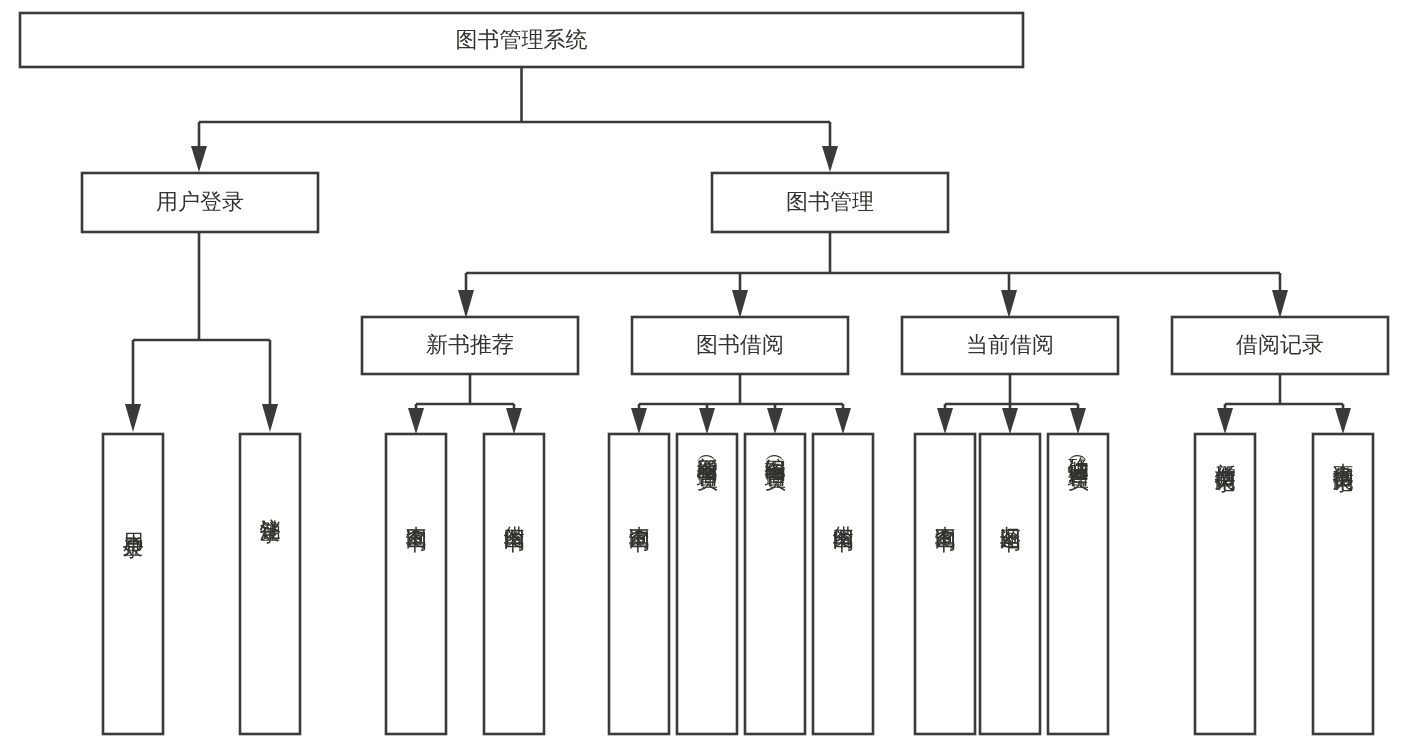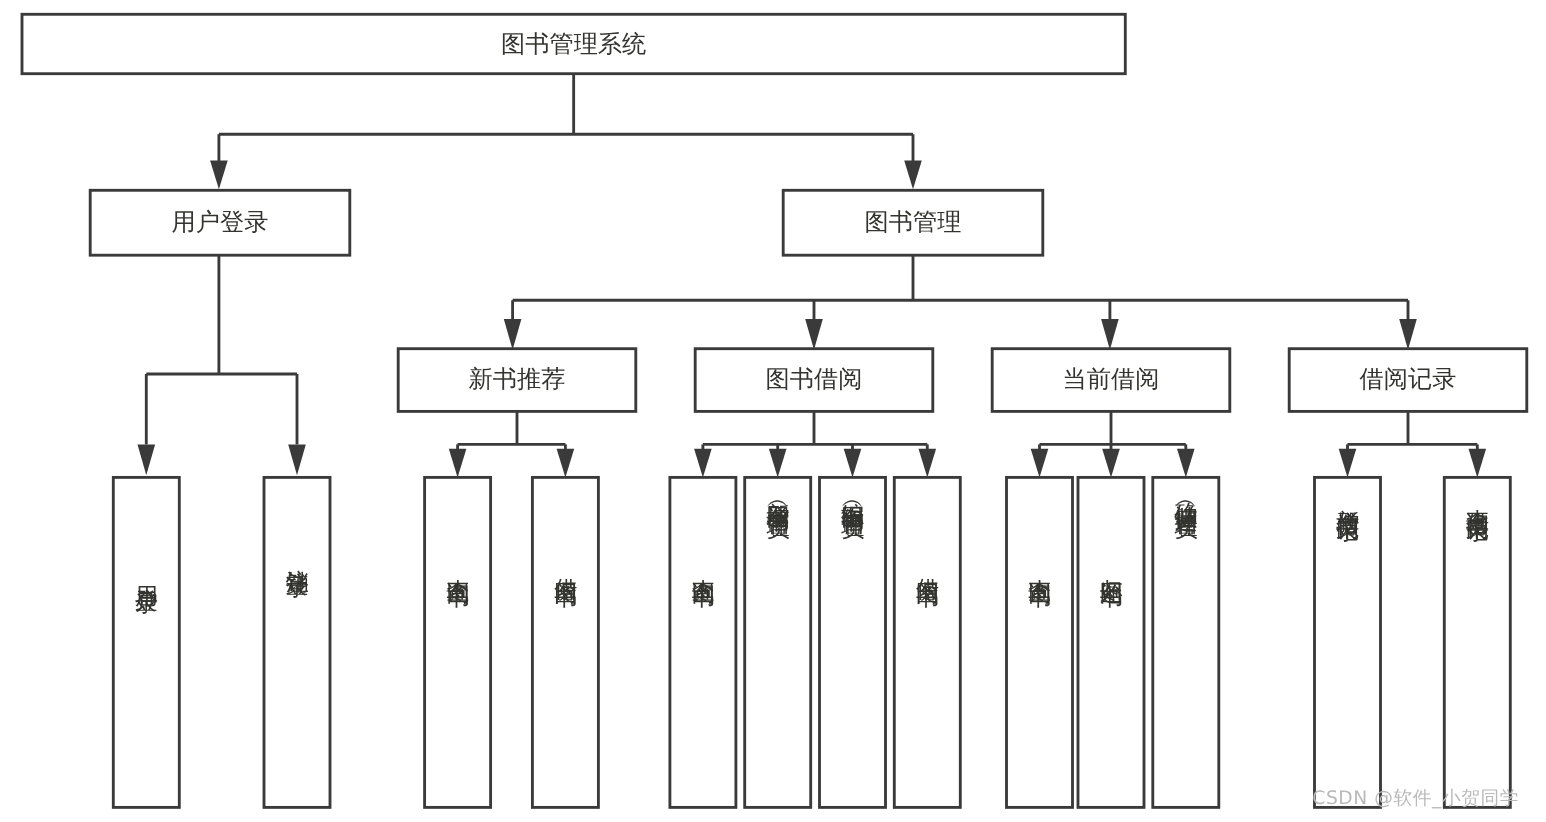--- a/index.html
+++ b/index.html
@@ -214,15 +214,14 @@
   <div class="node-label-v" style="left:775px; top:440px;">编辑图书（管理员）</div>
   <div class="node-label-v" style="left:843px; top:509px;">借阅图书</div>
 
   <div class="node-label-v" style="left:945px; top:509px;">查询图书</div>
   <div class="node-label-v" style="left:1010px; top:509px;">归还图书</div>
   <div class="node-label-v" style="left:1078px; top:440px;">确认归还（管理员）</div>
 
   <div class="node-label-v" style="left:1225px; top:446px;">新增借阅记录</div>
   <div class="node-label-v" style="left:1343px; top:446px;">查询借阅记录</div>
 
-  <div class="watermark" style="left:1193px; top:714px;">CSDN @软件_小贺同学</div>
 
 </div>
 
 </body></html>

